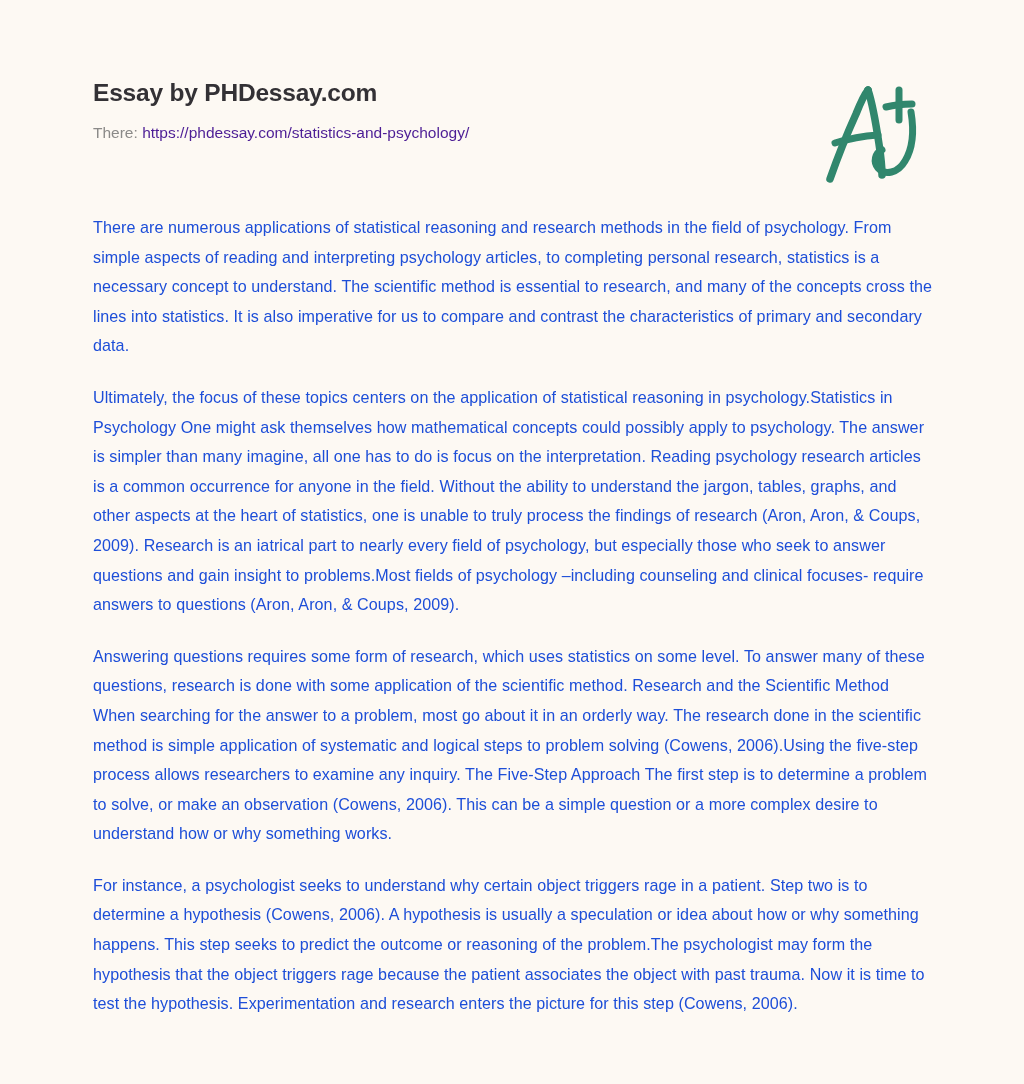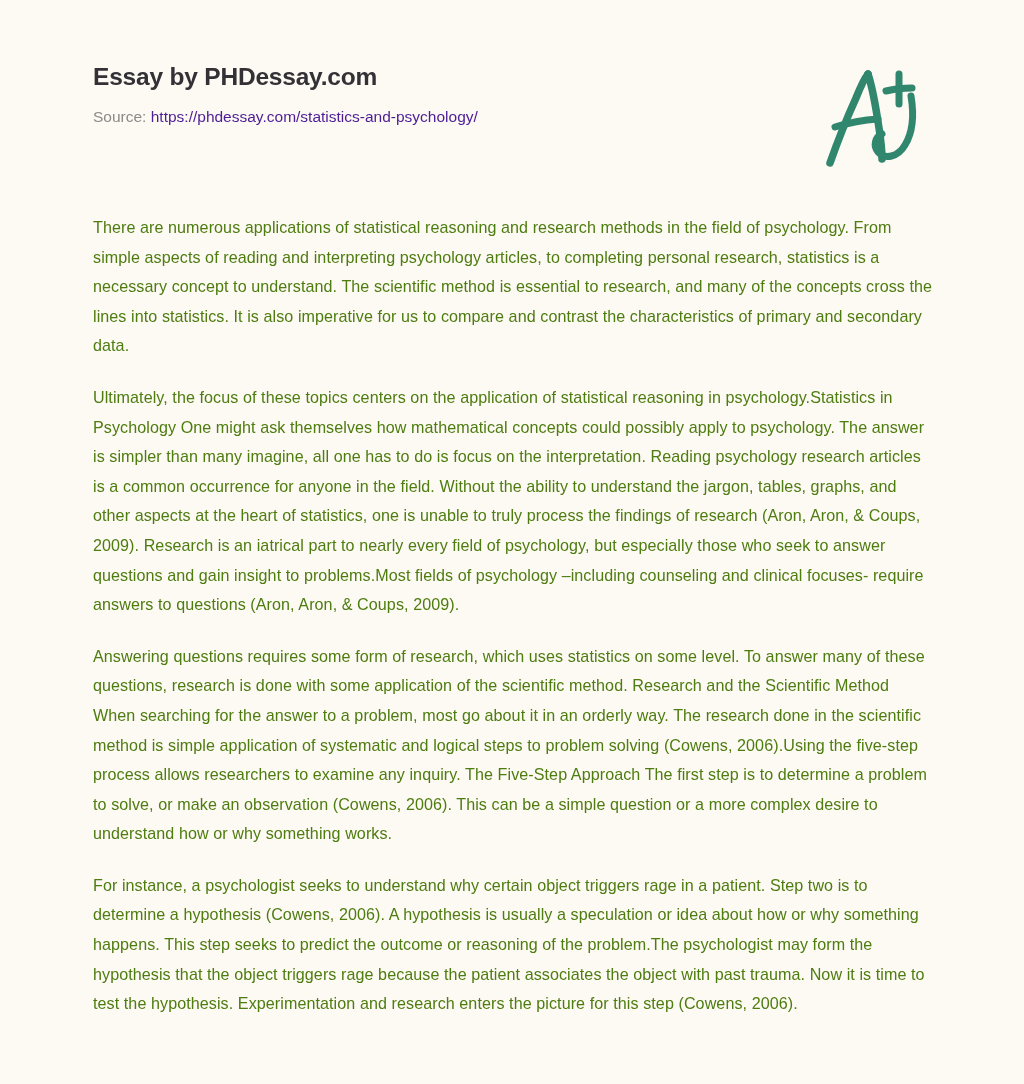--- a/index.html
+++ b/index.html
@@ -20,21 +20,21 @@
     width: 1024px;
     height: 1084px;
     box-sizing: border-box;
     overflow: hidden;
   }
 
   
   .header {
     position: absolute;
     left: 0;
-    top: 0;
+    top: 16px;
     width: 1024px;
     height: 195px;
   }
 
   .brand-block {
     position: absolute;
     left: 93px;
     top: 62px;
     width: 640px;
   }
@@ -94,41 +94,41 @@
     line-height: 1.25;
     font-weight: bold;
     color: #1f1d20;
     letter-spacing: -0.35px;
   }
 
   .body-text p {
     margin: 0 0 22px 0;
     font-size: 16.1px;
     line-height: 29.6px;
-    color: #4d7c0f;
+    color: #1d4ed8;
     text-align: left;
     letter-spacing: 0.005em;
   }
 
   .body-text p:last-child {
     margin-bottom: 0;
   }
 </style>
 </head>
 <body>
 
 <div class="page">
 
   <div class="header">
 
     <div class="brand-block">
       <div class="brand-title">Essay by PHDessay.com</div>
 
       <div class="source-line">
-        <span class="source-label">Source:</span>
+        <span class="source-label">There:</span>
         <a class="source-url" href="#">https://phdessay.com/statistics-and-psychology/</a>
       </div>
     </div>
 
     <div class="logo">
       <svg viewBox="0 0 120 110" xmlns="http://www.w3.org/2000/svg">
         <g fill="none" stroke="#31876d" stroke-linecap="round" stroke-linejoin="round">
 
           <path d="M18 101 C24 84, 34 58, 44 36 C48 26, 52 17, 56 12" stroke-width="7.5"></path>
 

